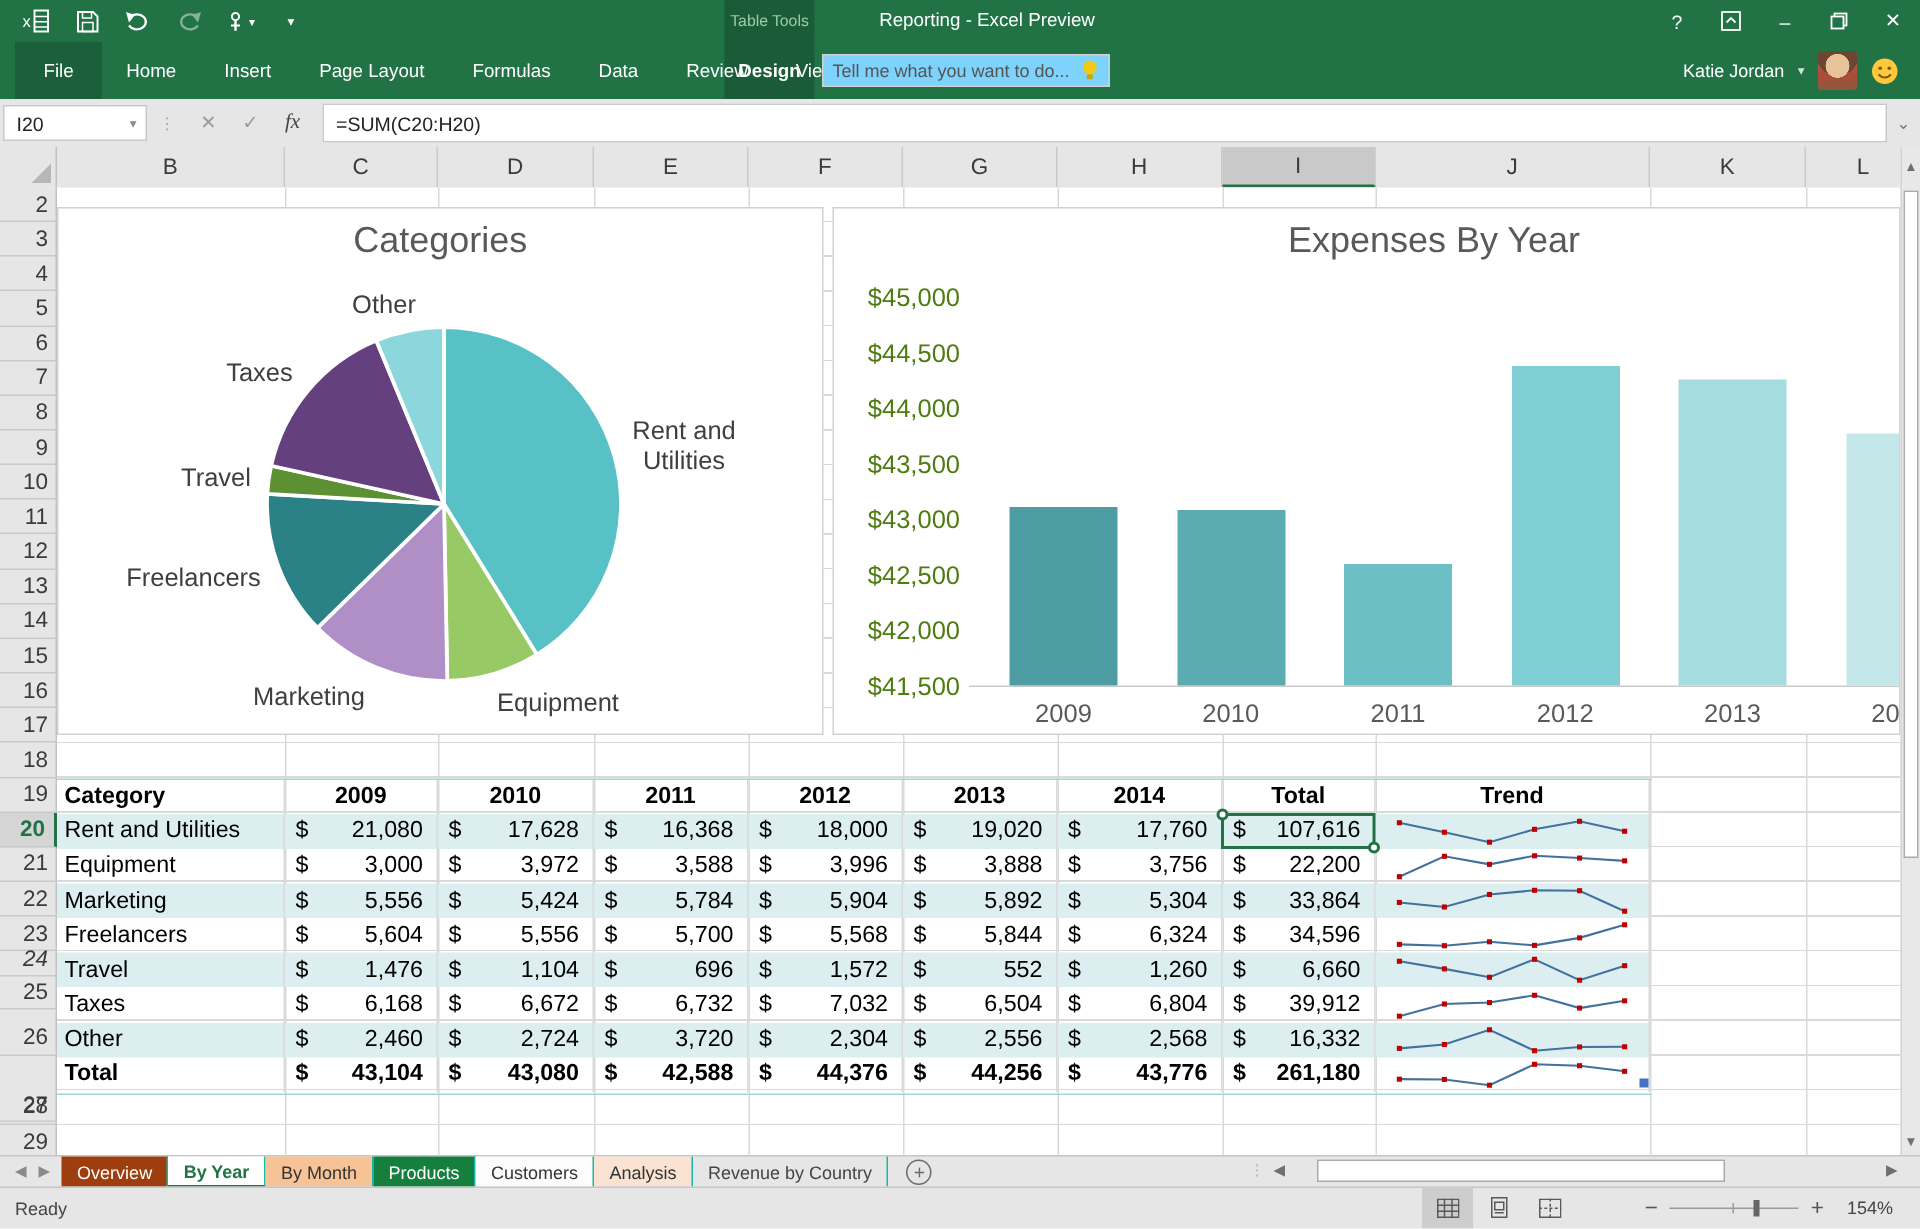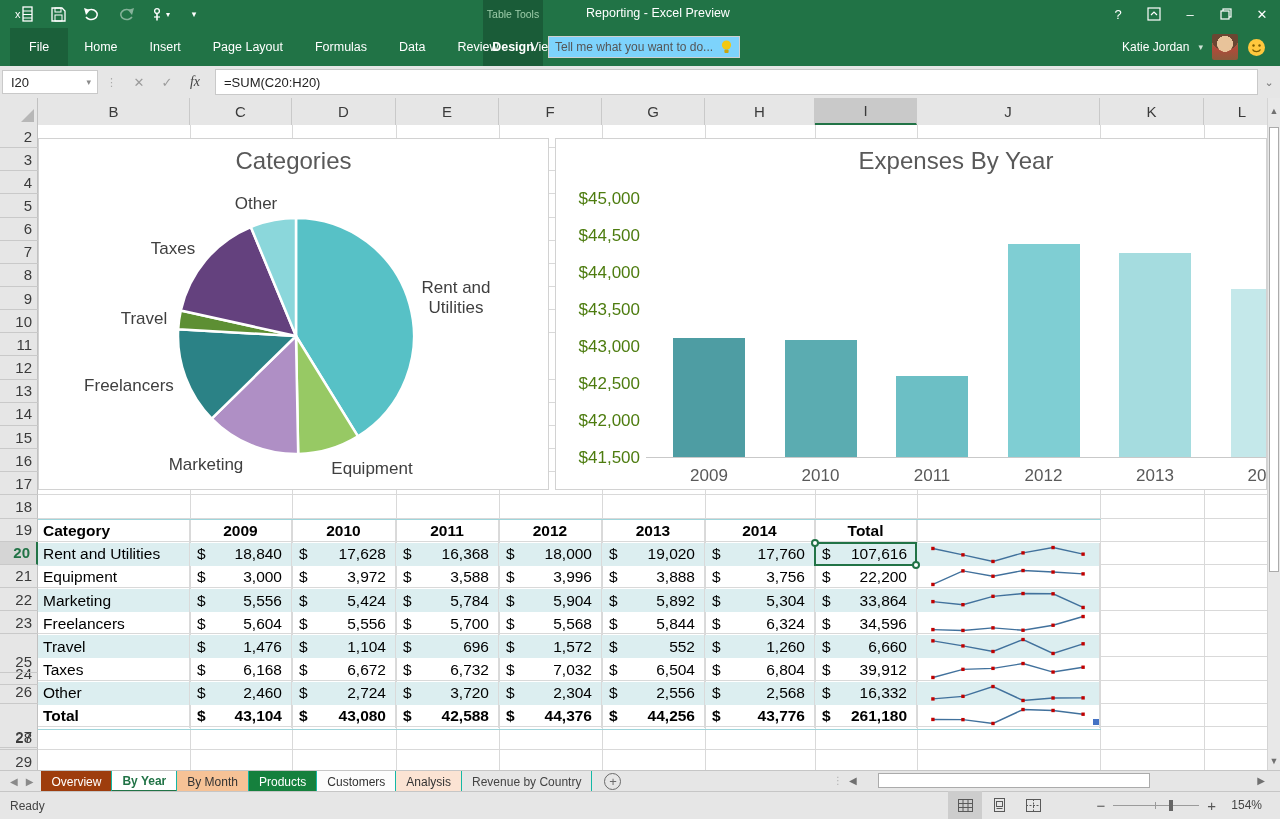--- a/index.html
+++ b/index.html
@@ -297,26 +297,27 @@
     <div class="xtable" id="xtable">
       <div class="trow hdr" style="top: 0px; height: 23.15px; border-bottom: 1px solid rgb(201, 229, 232);">
         <div class="tcell cat" style="left: 0px; width: 152px;">Category</div>
         <div class="tcell ctr" style="left: 152px; width: 102px;">2009</div>
         <div class="tcell ctr" style="left: 254px; width: 104px;">2010</div>
         <div class="tcell ctr" style="left: 358px; width: 103px;">2011</div>
         <div class="tcell ctr" style="left: 461px; width: 103px;">2012</div>
         <div class="tcell ctr" style="left: 564px; width: 103px;">2013</div>
         <div class="tcell ctr" style="left: 667px; width: 110px;">2014</div>
         <div class="tcell ctr" style="left: 777px; width: 102px;">Total</div>
+        <div class="tcell ctr" style="left: 879px; width: 183px;">Trend</div>
       </div>
       <div class="trow band" style="top: 23.15px; height: 23.15px;">
         <div class="tcell cat" style="left: 0px; width: 152px;">Rent and Utilities</div>
         <div class="tcell money" style="left: 152px; width: 102px;">
           <span>$</span>
-          <span>18,840</span>
+          <span>21,080</span>
         </div>
         <div class="tcell money" style="left: 254px; width: 104px;">
           <span>$</span>
           <span>17,628</span>
         </div>
         <div class="tcell money" style="left: 358px; width: 103px;">
           <span>$</span>
           <span>16,368</span>
         </div>
         <div class="tcell money" style="left: 461px; width: 103px;">
@@ -663,21 +664,21 @@
       <div class="rowhead" style="top: 277.8px; height: 23.15px;">14</div>
       <div class="rowhead" style="top: 300.95px; height: 23.15px; text-align: center;">15</div>
       <div class="rowhead" style="top: 324.1px; height: 23.15px;">16</div>
       <div class="rowhead" style="top: 347.25px; height: 23.15px;">17</div>
       <div class="rowhead" style="top: 370.4px; height: 23.15px;">18</div>
       <div class="rowhead" style="top: 393.55px; height: 23.15px;">19</div>
       <div class="rowhead sel" style="top: 416.7px; height: 23.15px;">20</div>
       <div class="rowhead" style="top: 439.85px; height: 23.15px;">21</div>
       <div class="rowhead" style="top: 463px; height: 23.15px;">22</div>
       <div class="rowhead" style="top: 486.15px; height: 23.15px;">23</div>
-      <div class="rowhead" style="top: 537px; height: 23.15px;">24</div>
+      <div class="rowhead" style="top: 503px; height: 23.15px; font-style: italic;">24</div>
       <div class="rowhead" style="top: 525px; height: 23.15px;">25</div>
       <div class="rowhead" style="top: 555.6px; height: 23.15px;">26</div>
       <div class="rowhead" style="top: 600px; height: 23.15px;">27</div>
       <div class="rowhead" style="top: 601.9px; height: 23.15px;">28</div>
       <div class="rowhead" style="top: 625.05px; height: 23.15px;">29</div>
     </div>
   </div>
 
 <div class="abs tabstrip">
   <div class="tnav">

